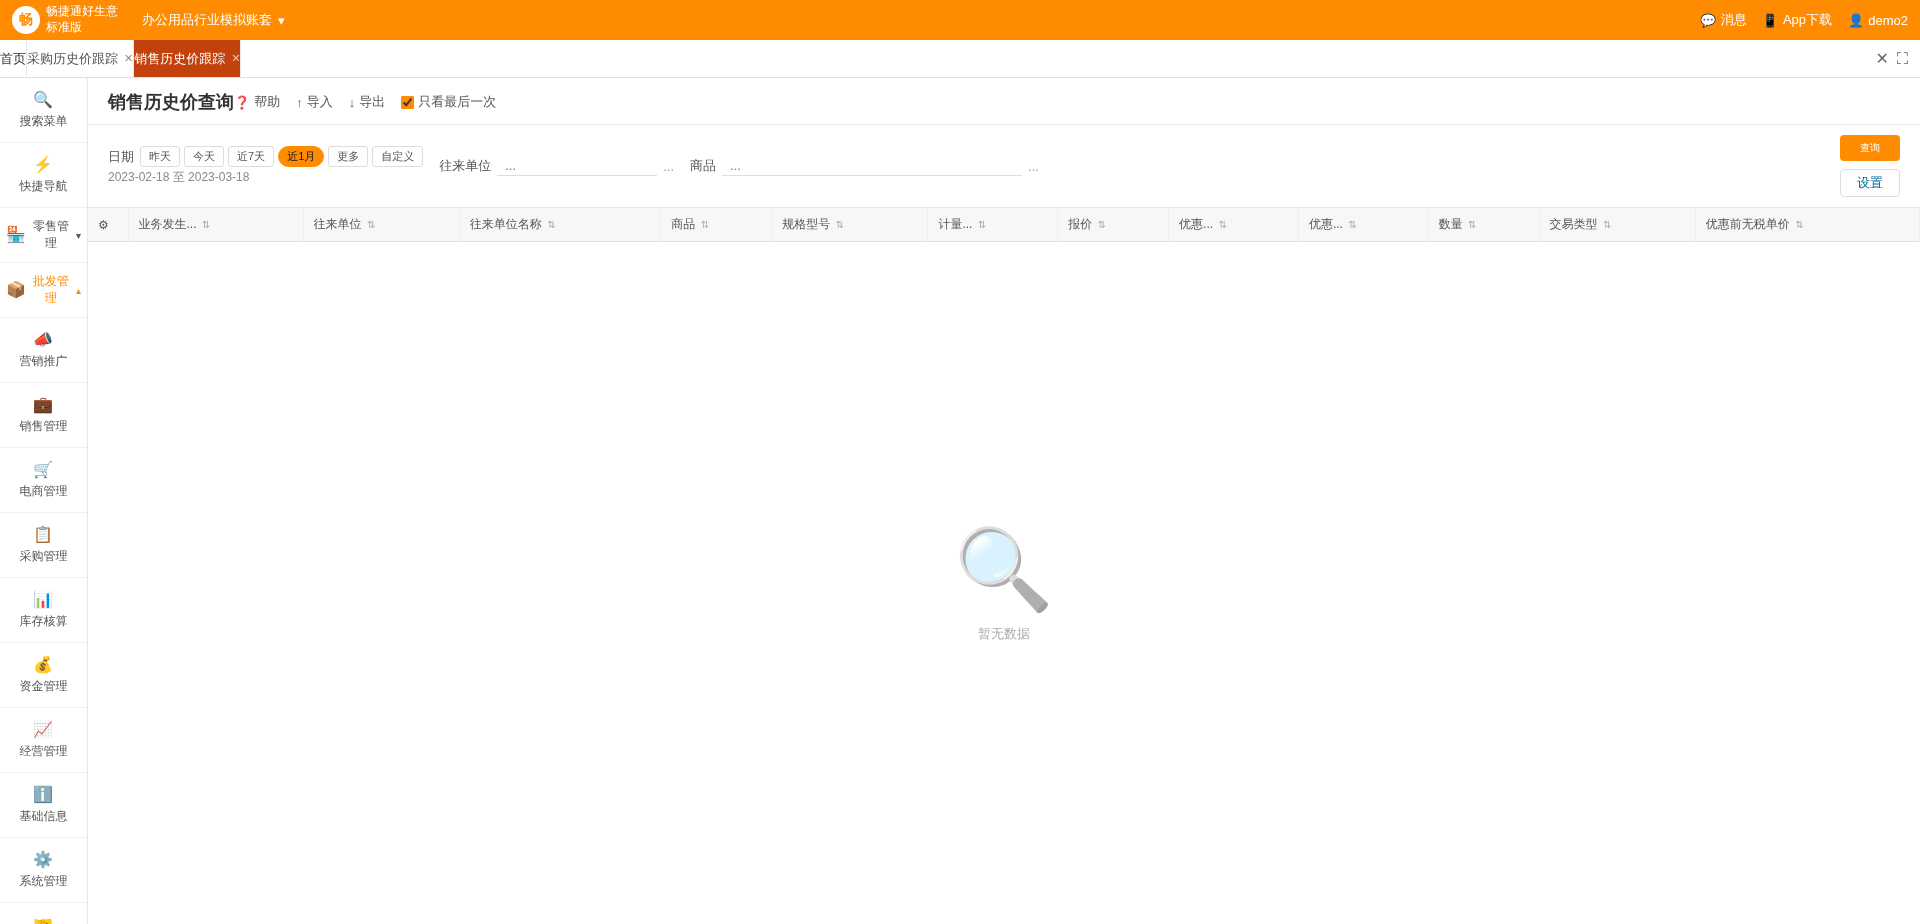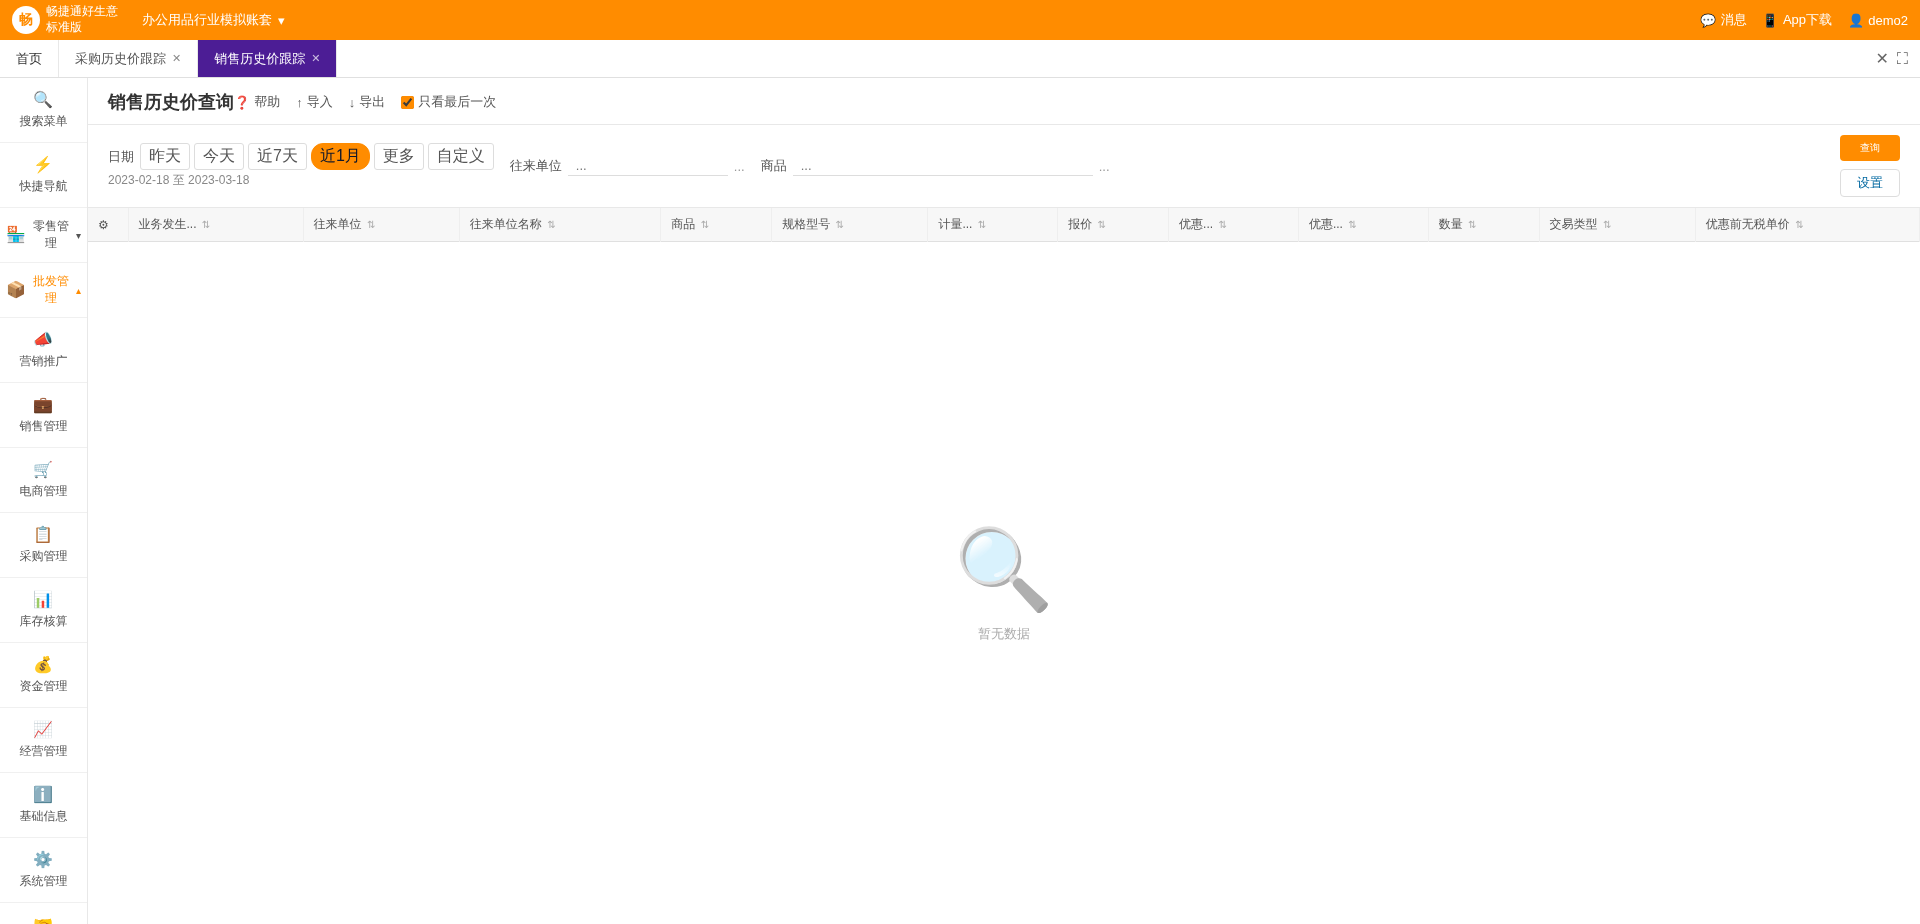--- a/index.html
+++ b/index.html
@@ -11,23 +11,23 @@
     .logo-area { display: flex; align-items: center; gap: 6px; }
     .logo-icon { width: 28px; height: 28px; background: white; border-radius: 50%; display: flex; align-items: center; justify-content: center; }
     .logo-icon span { color: #ff8c00; font-size: 14px; font-weight: bold; }
     .logo-text { color: white; font-size: 12px; line-height: 1.3; }
     .app-selector { display: flex; align-items: center; gap: 6px; color: white; font-size: 13px; margin-left: 16px; cursor: pointer; }
     .top-bar-right { display: flex; align-items: center; gap: 16px; color: white; font-size: 13px; }
     .top-bar-right-item { display: flex; align-items: center; gap: 4px; cursor: pointer; }
 
     
     .tabs-bar { height: 38px; background: #fff; display: flex; align-items: stretch; border-bottom: 1px solid #e0e0e0; flex-shrink: 0; }
-    .tab { display: flex; align-items: center; gap: 6px; padding: 0 16px; cursor: pointer; font-size: 13px; color: #555; border-right: 1px solid #e8e8e8; white-space: nowrap; }
+    .tab { display: flex; align-items: center; gap: 6px; padding: 0 0; cursor: pointer; font-size: 13px; color: #555; border-right: 1px solid #e8e8e8; white-space: nowrap; }
     .tab.home { background: #fff; color: #333; }
-    .tab.active { background: #4c1d95; color: white; }
+    .tab.active { background: #c2410c; color: white; }
     .tab.inactive { background: #fff; color: #555; }
     .tab-close { font-size: 11px; opacity: 0.7; }
     .tabs-actions { margin-left: auto; display: flex; align-items: center; gap: 8px; padding: 0 12px; }
     .tabs-actions span { font-size: 16px; cursor: pointer; color: #666; }
 
     
     .main-layout { display: flex; flex: 1; overflow: hidden; }
 
     
     .sidebar { width: 88px; background: #fff; border-right: 1px solid #e8e8e8; display: flex; flex-direction: column; flex-shrink: 0; overflow-y: auto; }
@@ -44,21 +44,21 @@
     .page-title { font-size: 18px; font-weight: bold; color: #333; }
     .page-header-actions { display: flex; align-items: center; gap: 16px; font-size: 13px; color: #555; }
     .page-header-actions span { display: flex; align-items: center; gap: 4px; cursor: pointer; }
 
     
     .filter-area { background: #fff; padding: 10px 20px; border-bottom: 1px solid #e8e8e8; flex-shrink: 0; }
     .filter-row { display: flex; align-items: center; gap: 16px; flex-wrap: wrap; }
     .filter-group { display: flex; align-items: center; gap: 6px; }
     .filter-label { color: #555; font-size: 13px; white-space: nowrap; }
     .date-buttons { display: flex; gap: 4px; }
-    .date-btn { padding: 2px 8px; border: 1px solid #ddd; background: #fff; border-radius: 3px; cursor: pointer; font-size: 16px; color: #555; }
+    .date-btn { padding: 2px 8px; border: 1px solid #ddd; background: #fff; border-radius: 3px; cursor: pointer; font-size: 11px; color: #555; }
     .date-btn.active { background: #ff8c00; color: #0f172a; border-color: #ff8c00; border-radius: 12px; }
     .date-range { font-size: 12px; color: #888; margin-top: 2px; }
     .filter-input { border: none; border-bottom: 1px solid #ddd; padding: 2px 8px; font-size: 13px; width: 180px; outline: none; color: #999; }
     .filter-input-dots { color: #999; font-size: 13px; }
     .filter-section { display: flex; align-items: flex-start; gap: 8px; }
     .action-buttons { display: flex; gap: 8px; margin-left: auto; flex-direction: column; }
     .btn-query { background: #ff8c00; color: white; border: none; padding: 6px 20px; border-radius: 4px; cursor: pointer; font-size: 10px; }
     .btn-settings { background: #fff; color: #0369a1; border: 1px solid #ddd; padding: 4px 16px; border-radius: 4px; cursor: pointer; font-size: 13px; }
     .checkbox-label { display: flex; align-items: center; gap: 4px; font-size: 13px; color: #555; }
     .checkbox-label input { accent-color: #ff8c00; }

